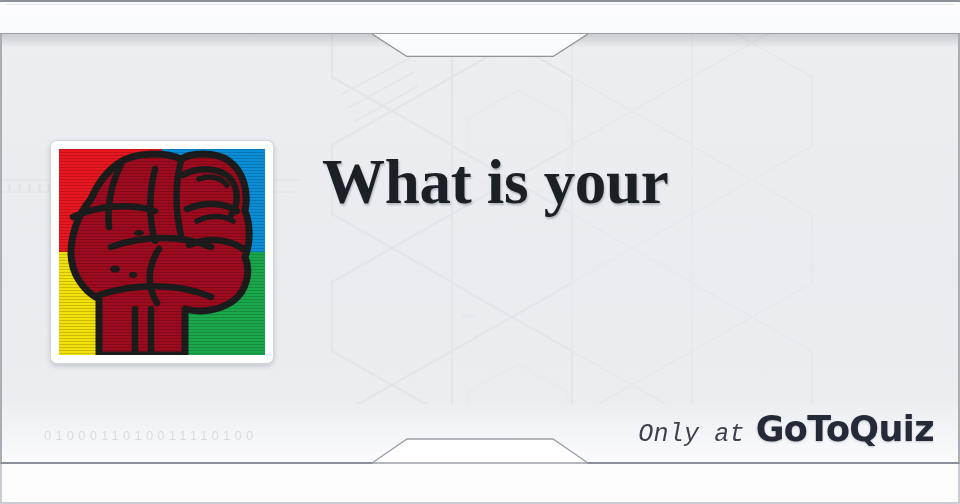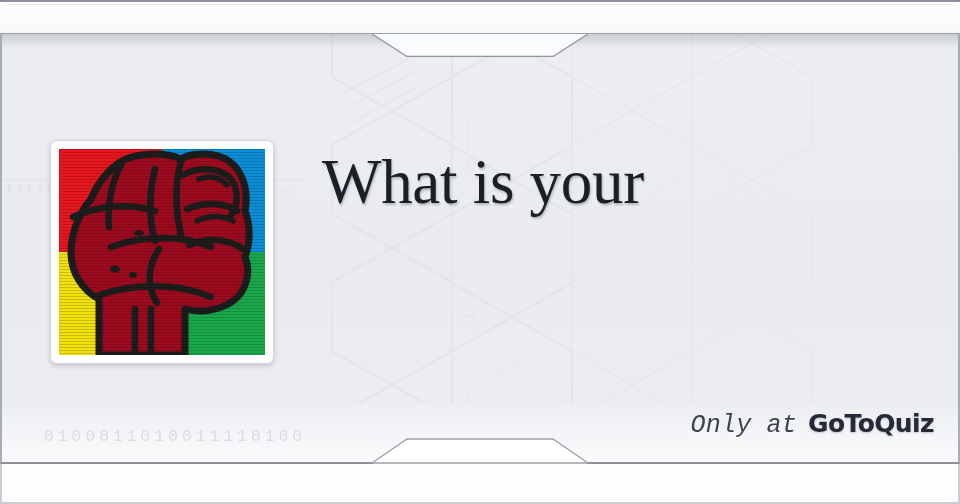--- a/index.html
+++ b/index.html
@@ -133,22 +133,22 @@
     border-bottom: 2px solid #c9ccd2;
     box-sizing: border-box;
     z-index: 4;
   }
 
   
   .binary {
     position: absolute;
     left: 44px;
     top: 428px;
-    font-family: Liberation Mono, monospace;
-    font-size: 16px;
+    font-family: Liberation Sans, sans-serif;
+    font-size: 13px;
     letter-spacing: 4.2px;
     color: #d9dce3;
     z-index: 9;
     white-space: nowrap;
     user-select: none;
   }
 
   
   .thumb-frame {
     position: absolute;
@@ -187,21 +187,21 @@
 
   
   .title {
     position: absolute;
     left: 322px;
     top: 138px;
     width: 560px;
     font-family: "Liberation Serif", "DejaVu Serif", serif;
     font-size: 63px;
     line-height: 88px;
-    font-weight: 400;
+    font-weight: 700;
     color: #1b1f26;
     text-shadow: 1px 2px 2px rgba(120,125,138,0.45);
     z-index: 11;
     letter-spacing: -0.3px;
   }
 
   
   .brand {
     position: absolute;
     right: 26px;
@@ -214,21 +214,21 @@
     font-family: Liberation Mono, monospace;
     font-style: italic;
     font-size: 25px;
     color: #3b414e;
     margin-right: 11px;
     letter-spacing: 0.2px;
     text-shadow: 0 1px 1px rgba(255,255,255,0.9);
   }
   .brand-name {
     font-family: "DejaVu Sans", "Liberation Sans", sans-serif;
-    font-size: 25px;
+    font-size: 35px;
     font-weight: bold;
     color: #242a38;
     letter-spacing: -0.6px;
     text-shadow: 0 1px 2px rgba(150,155,165,0.55);
   }
 </style>
 </head>
 <body>
 
 <div class="card">

